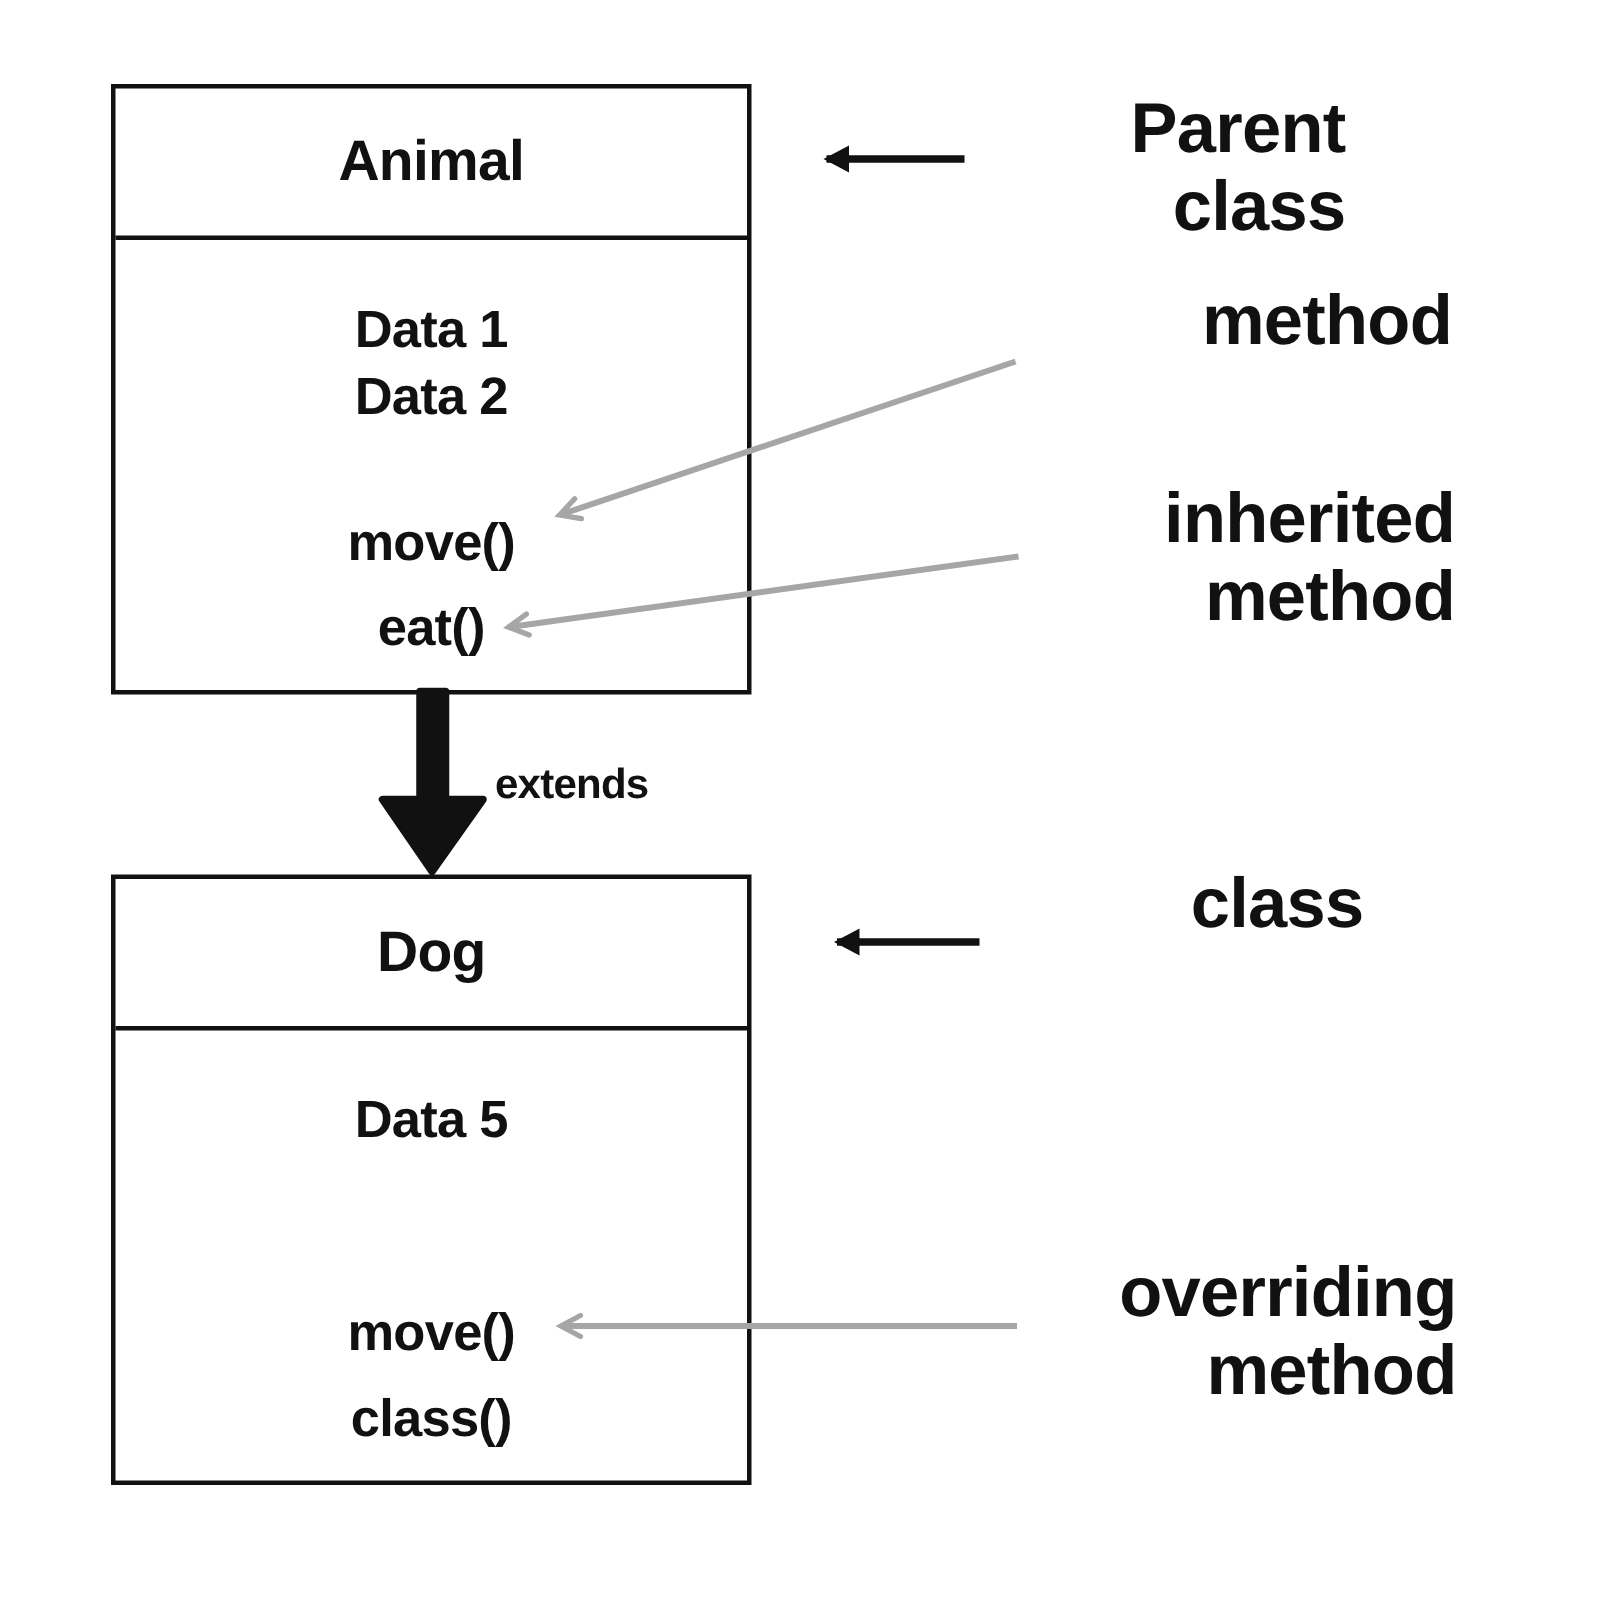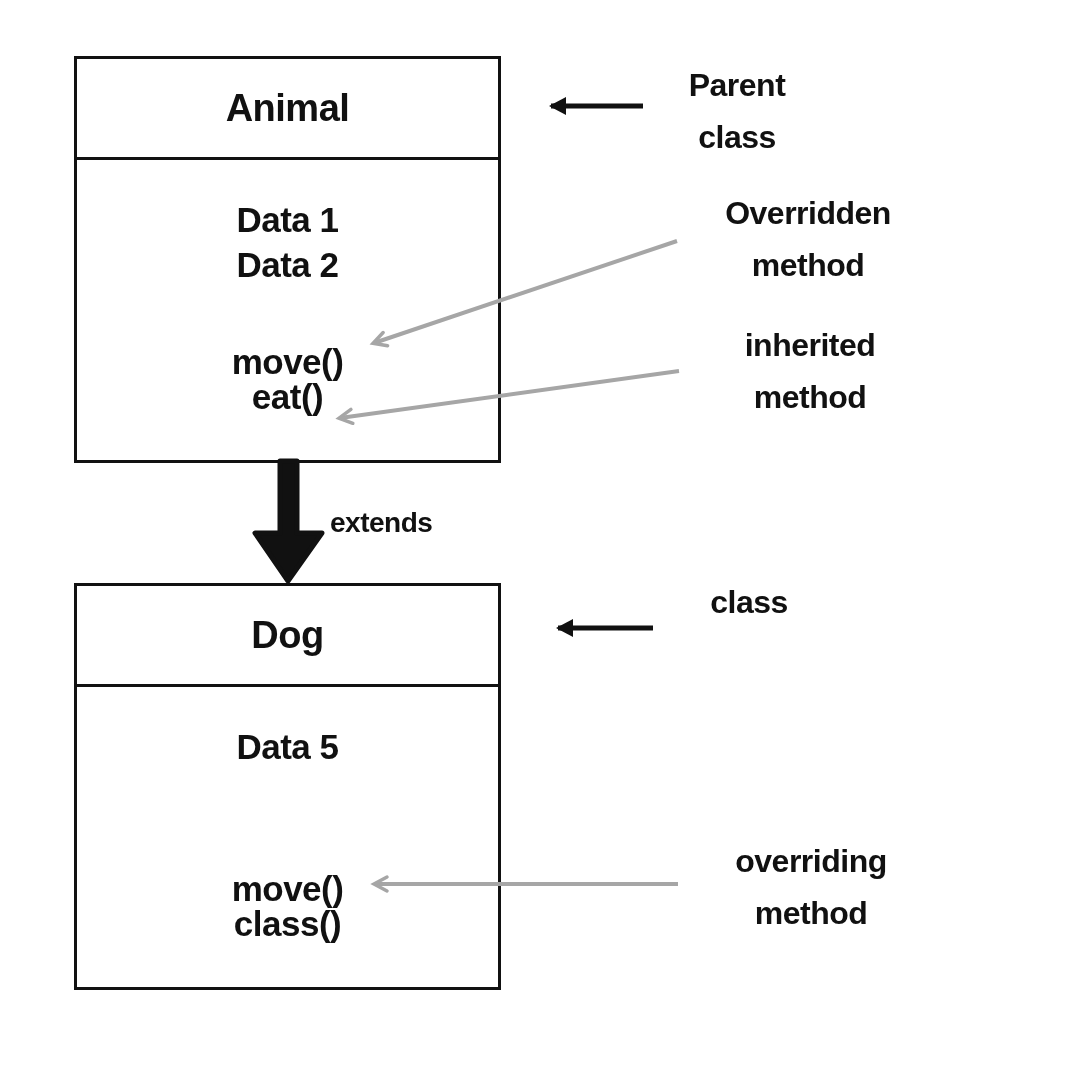--- a/index.html
+++ b/index.html
@@ -33,25 +33,25 @@
     letter-spacing:-0.5px;
   }
   .box-line{
     position:absolute;left:0;width:100%;
     height:44px;line-height:44px;
     text-align:center;
     font-size:35px;font-weight:bold;
     letter-spacing:-0.5px;
   }
   
-  .l1{top:139px}.l2{top:184px}.l3{top:281px}.l4{top:316px}
+  .l1{top:139px}.l2{top:184px}.l3{top:281px}.l4{top:338px}
   .note{
     position:absolute;width:320px;
-    text-align:center;
-    font-size:32px;font-weight:bold;
+    text-align:right;
+    font-size:47px;font-weight:bold;
     line-height:52px;
     letter-spacing:-0.5px;
     white-space:nowrap;
   }
   .note span{display:block;}
   #note-parent-class{left:577px;top:59px;}
   #note-overridden{left:648px;top:187px;}
   #note-inherited{left:650px;top:319px;}
   #note-sub-class{left:589px;top:576px;}
   #note-overriding{left:651px;top:835px;}
@@ -92,21 +92,20 @@
     <div class="box-line l4">class()</div>
   </div>
 
   <div id="extends-label">extends</div>
 
   <div class="note" id="note-parent-class">
     <span>Parent</span>
     <span>class</span>
   </div>
   <div class="note" id="note-overridden">
-    <span>Overridden</span>
     <span>method</span>
   </div>
   <div class="note" id="note-inherited">
     <span>inherited</span>
     <span>method</span>
   </div>
   <div class="note" id="note-sub-class">
     <span>class</span>
   </div>
   <div class="note" id="note-overriding">

